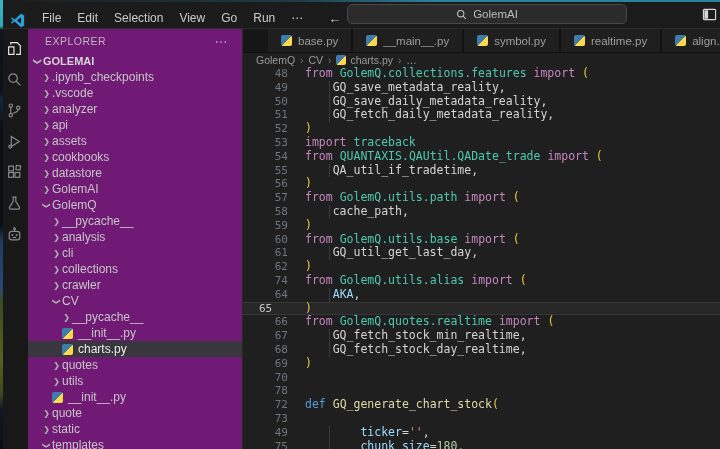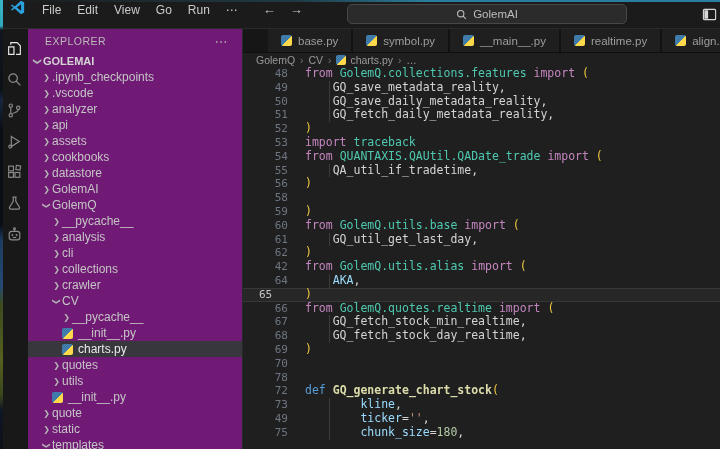--- a/index.html
+++ b/index.html
@@ -9,21 +9,21 @@
   
   .left-strip{position:absolute;left:0;top:0;bottom:0;width:3px;z-index:60;
     background:linear-gradient(180deg,#38b6c5 0px,#2fa9bd 26px,#10161d 30px,#0c1118 90px,
       #17263f 100px,#0b0e14 130px,#0b0e14 225px,#1d3b60 240px,#234a74 285px,#3d4b1e 305px,
       #55611f 360px,#3c471c 395px,#0f1626 410px,#0c1016 449px);}
   .top-strip{position:absolute;top:0;left:0;right:0;height:2px;z-index:59;
     background:linear-gradient(90deg,rgba(38,120,150,0) 0,rgba(38,120,150,.35) 300px,#2b7f9e 430px,#2b7f9e 100%);}
 
   
   .titlebar{height:29px;background:#1b1b1b;border-bottom:1px solid #2a2a2a;
-    box-sizing:border-box;display:flex;align-items:flex-start;position:relative;}
+    box-sizing:border-box;display:flex;align-items:flex-end;position:relative;}
   .vslogo{width:15px;height:15px;margin:0 9px 0 10px;flex:none;}
   .menu{display:flex;}
   .menu span{color:#cbcbcb;font-size:12px;padding:3px 8px;border-radius:4px;cursor:default;}
   .nav-arrows{display:flex;margin-left:10px;}
   .nav-arrows span{color:#c9c9c9;font-size:13px;padding:2px 7px;}
   .cmdcenter{position:absolute;left:347px;top:4px;width:280px;height:20px;background:#2b2b2b;
     border:1px solid #474747;border-radius:5px;box-sizing:border-box;display:flex;
     align-items:center;justify-content:center;gap:6px;color:#bdbdbd;font-size:11.5px;}
   .layout-icon{position:absolute;right:3px;top:7px;width:15px;height:15px;}
 
@@ -71,35 +71,36 @@
   .cline{display:flex;height:13.8px;line-height:13.8px;position:relative;}
   .cline.cur{background:rgba(120,120,120,.10);
     box-shadow:inset 0 1px 0 rgba(255,255,255,.08),inset 0 -1px 0 rgba(255,255,255,.08);}
   .lnum{width:45px;flex:none;text-align:right;padding-right:17px;color:#6e7681;font-size:11px;}
   .cline.cur .lnum{color:#c6c6c6;text-align:center;}
   .ltext{white-space:pre;position:relative;color:#d4d4d4;}
   .ig{position:absolute;top:0;bottom:0;left:calc(4ch - 4px);border-left:1px solid #3b3b3b;}
 
   .tk-k{color:#c586c0;} .tk-m{color:#4ec9b0;} .tk-t{color:#4ec9b0;}
   .tk-p{color:#edc840;} .tk-w{color:#d4d4d4;} .tk-v{color:#9cdcfe;margin-top:28px;}
-  .tk-s{color:#ce9178;} .tk-n{color:#b5cea8;} .tk-d{color:#569cd6;} .tk-f{color:#dcdcaa;font-weight:bold;}
+  .tk-s{color:#ce9178;} .tk-n{color:#b5cea8;} .tk-d{color:#569cd6;} .tk-f{color:#dcdcaa;}
 </style>
 </head>
 <body>
 
 <div class="left-strip"></div>
 <div class="top-strip"></div>
 
 <div class="titlebar">
   <svg class="vslogo" viewBox="0 0 16 16">
     <path fill="#2aa0dc" d="M11.6 0.8 4.9 6.9 2.2 4.8 0.9 5.5 3.6 8 0.9 10.5l1.3.7 2.7-2.1 6.7 6.1 3.5-1.7V2.5zM11.8 4.5v7L7.3 8z"></path>
   </svg>
   <div class="menu">
       <span>File</span>
       <span>Edit</span>
+      <span>Selection</span>
       <span>View</span>
       <span>Go</span>
       <span>Run</span>
       <span>⋯</span>
     </div>
   <div class="nav-arrows">
     <span>←</span>
     <span>→</span>
   </div>
   <div class="cmdcenter">
@@ -281,25 +282,25 @@
   <div class="editor">
     <div class="tabbar">
       <div class="tab-spacer"></div>
       <div id="tabs" style="display:flex">
           <div class="tab">
             <span class="pyicon"></span>
             <span>base.py</span>
           </div>
           <div class="tab">
             <span class="pyicon"></span>
-            <span>symbol.py</span>
+            <span>__main__.py</span>
           </div>
           <div class="tab">
             <span class="pyicon"></span>
-            <span>__main__.py</span>
+            <span>symbol.py</span>
           </div>
           <div class="tab">
             <span class="pyicon"></span>
             <span>realtime.py</span>
           </div>
           <div class="tab">
             <span class="pyicon"></span>
             <span>align.py</span>
           </div>
         </div>
@@ -353,40 +354,45 @@
         </div>
         <div class="cline">
           <span class="lnum">55</span>
           <span class="ltext"><i class="ig"></i><span class="tk-w">    QA_util_if_tradetime,</span></span>
         </div>
         <div class="cline">
           <span class="lnum">56</span>
           <span class="ltext"><span class="tk-p">)</span></span>
         </div>
         <div class="cline">
+          <span class="lnum">57</span>
+          <span class="ltext"><span class="tk-k">from</span><span class="tk-w"> </span><span class="tk-m">GolemQ.utils.path</span><span class="tk-w"> </span><span class="tk-k">import</span><span class="tk-w"> </span><span class="tk-p">(</span></span>
+        </div>
+        <div class="cline">
           <span class="lnum">58</span>
+          <span class="ltext"><i class="ig"></i><span class="tk-w">    cache_path,</span></span>
         </div>
         <div class="cline">
           <span class="lnum">59</span>
           <span class="ltext"><span class="tk-p">)</span></span>
         </div>
         <div class="cline">
           <span class="lnum">60</span>
           <span class="ltext"><span class="tk-k">from</span><span class="tk-w"> </span><span class="tk-m">GolemQ.utils.base</span><span class="tk-w"> </span><span class="tk-k">import</span><span class="tk-w"> </span><span class="tk-p">(</span></span>
         </div>
         <div class="cline">
           <span class="lnum">61</span>
           <span class="ltext"><i class="ig"></i><span class="tk-w">    GQ_util_get_last_day,</span></span>
         </div>
         <div class="cline">
           <span class="lnum">62</span>
           <span class="ltext"><span class="tk-p">)</span></span>
         </div>
         <div class="cline">
-          <span class="lnum">42</span>
+          <span class="lnum">74</span>
           <span class="ltext"><span class="tk-k">from</span><span class="tk-w"> </span><span class="tk-m">GolemQ.utils.alias</span><span class="tk-w"> </span><span class="tk-k">import</span><span class="tk-w"> </span><span class="tk-p">(</span></span>
         </div>
         <div class="cline">
           <span class="lnum">64</span>
           <span class="ltext"><i class="ig"></i><span class="tk-w">    </span><span class="tk-v">AKA</span><span class="tk-w">,</span></span>
         </div>
         <div class="cline cur">
           <span class="lnum">65</span>
           <span class="ltext"><span class="tk-p">)</span></span>
         </div>
@@ -413,21 +419,20 @@
         <div class="cline">
           <span class="lnum">78</span>
           <span class="ltext"></span>
         </div>
         <div class="cline">
           <span class="lnum">72</span>
           <span class="ltext"><span class="tk-d">def</span><span class="tk-w"> </span><span class="tk-f">GQ_generate_chart_stock</span><span class="tk-p">(</span></span>
         </div>
         <div class="cline">
           <span class="lnum">73</span>
-          <span class="ltext"><i class="ig"></i><span class="tk-w">        </span><span class="tk-v">kline</span><span class="tk-w">,</span></span>
         </div>
         <div class="cline">
           <span class="lnum">49</span>
           <span class="ltext"><i class="ig"></i><span class="tk-w">        </span><span class="tk-v">ticker</span><span class="tk-w">=</span><span class="tk-s">''</span><span class="tk-w">,</span></span>
         </div>
         <div class="cline">
           <span class="lnum">75</span>
           <span class="ltext"><i class="ig"></i><span class="tk-w">        </span><span class="tk-v">chunk_size</span><span class="tk-w">=</span><span class="tk-n">180</span><span class="tk-w">,</span></span>
         </div>
       </div>

